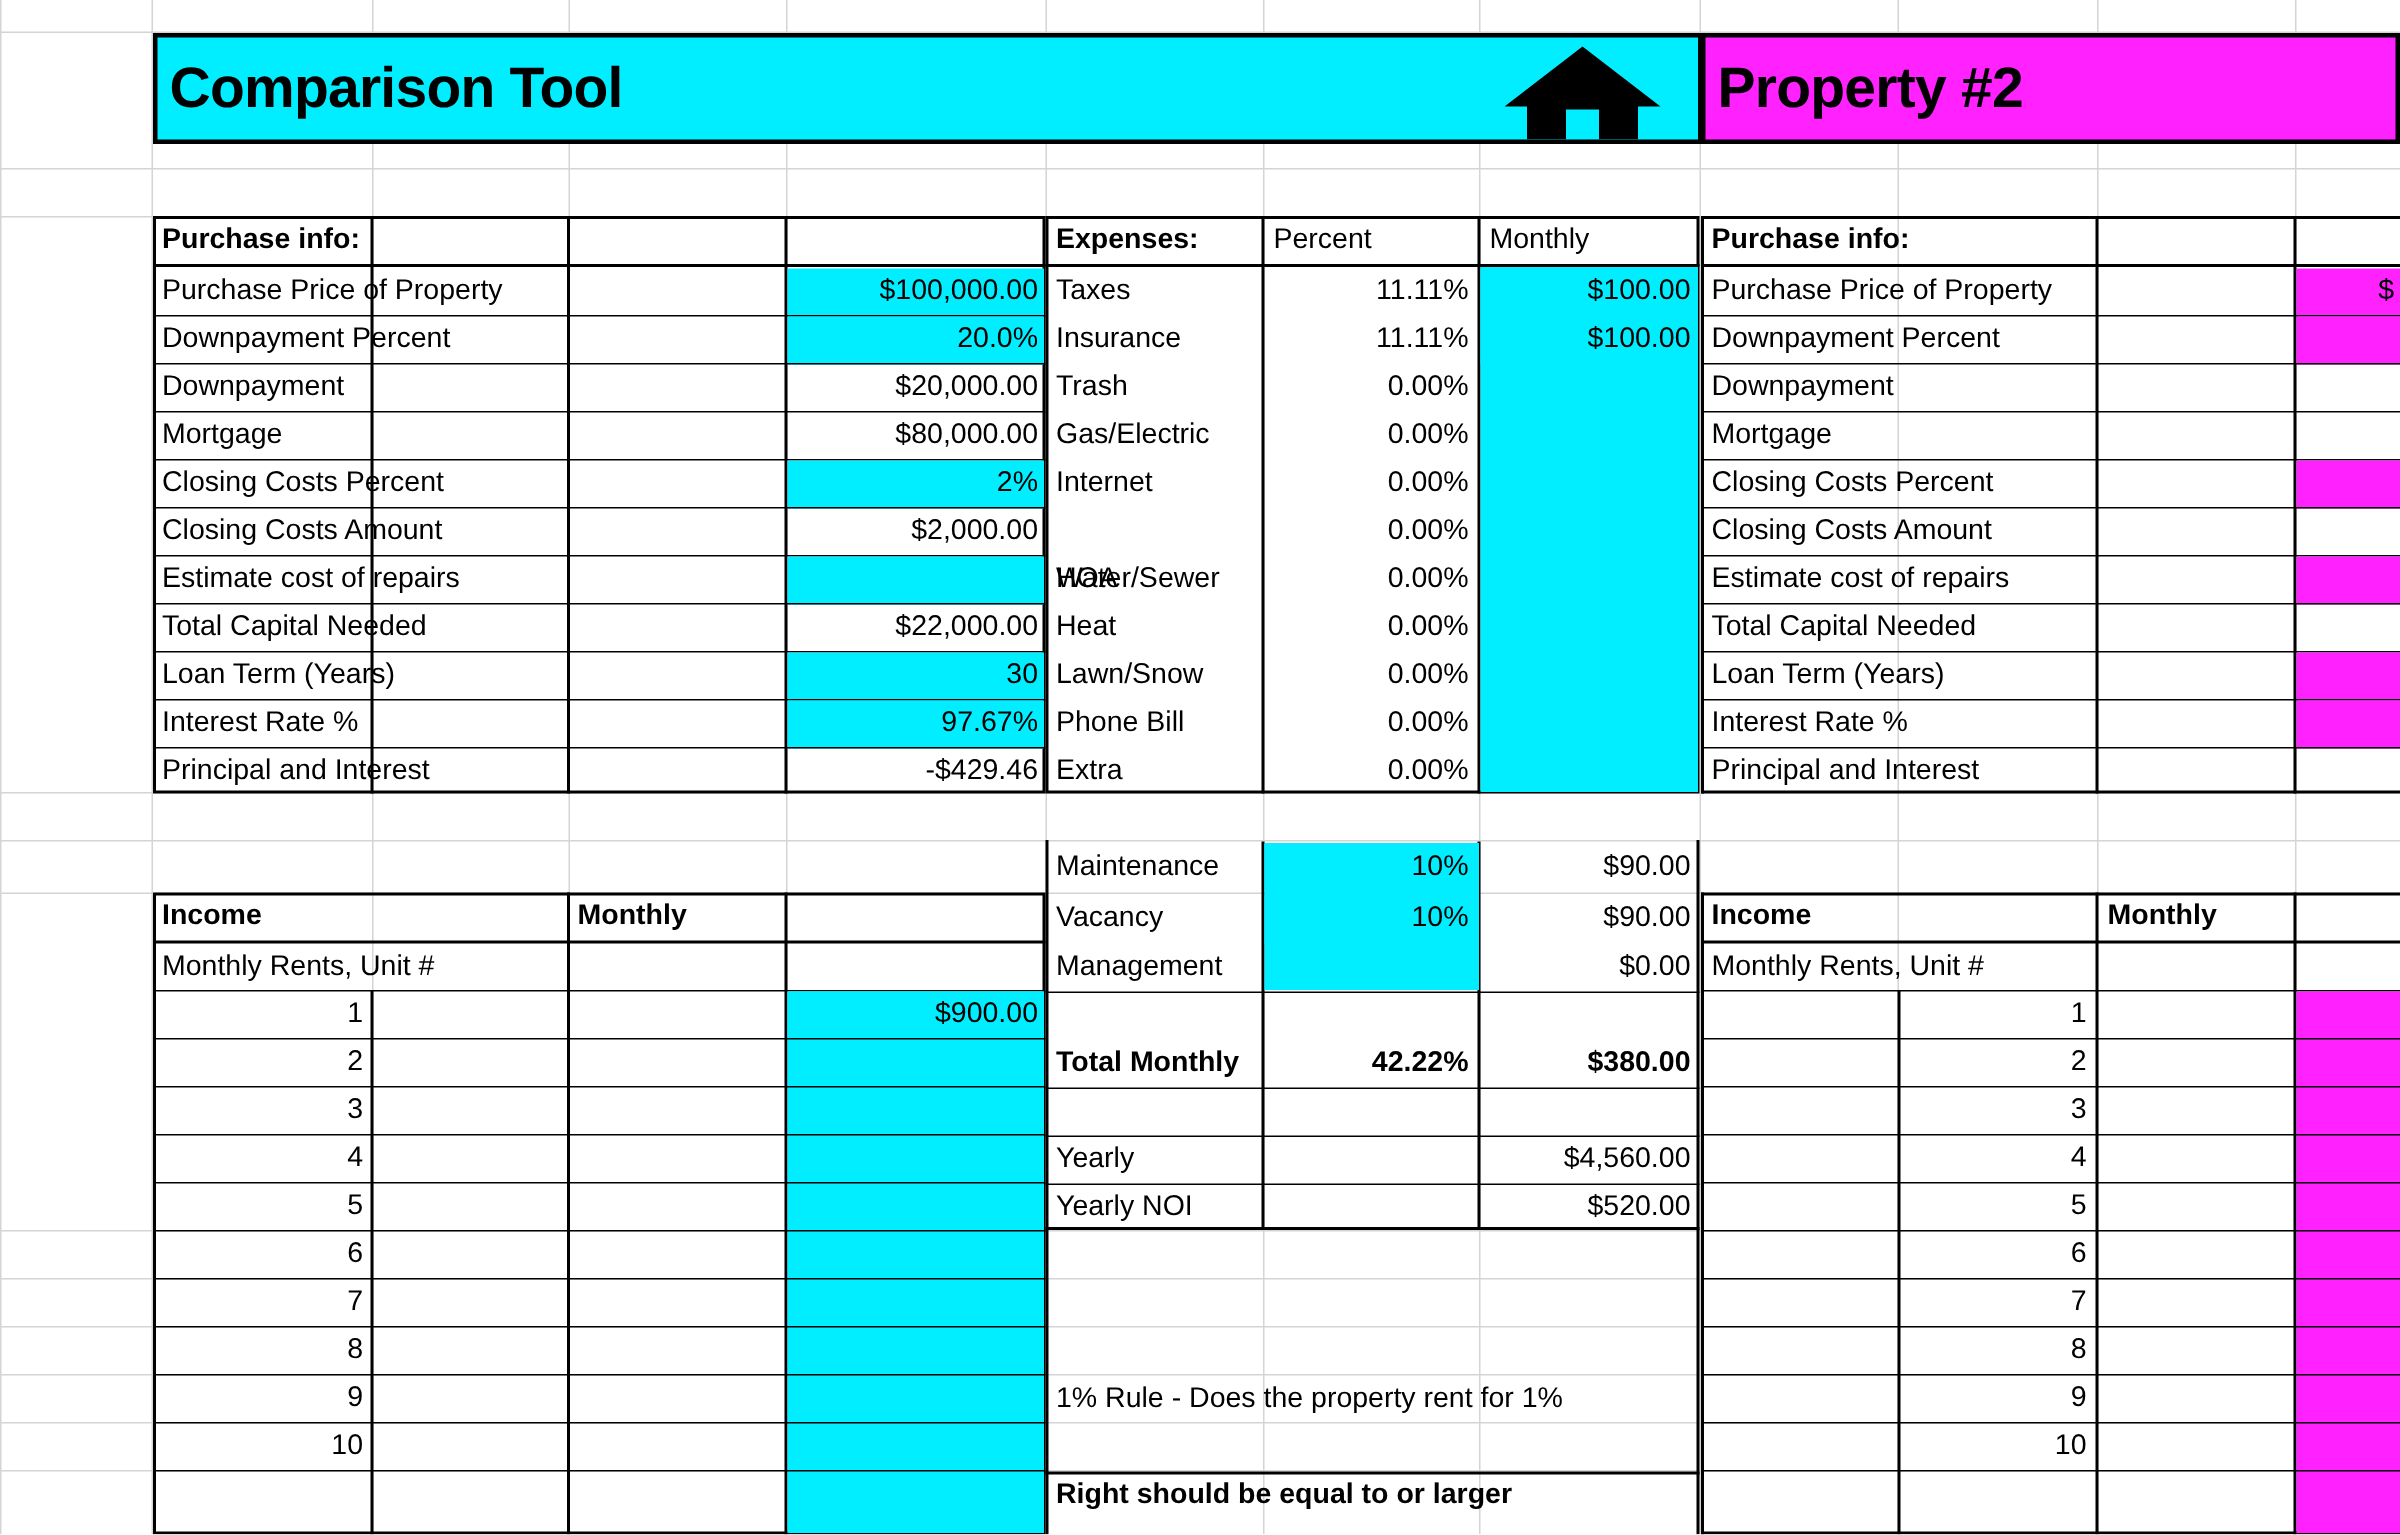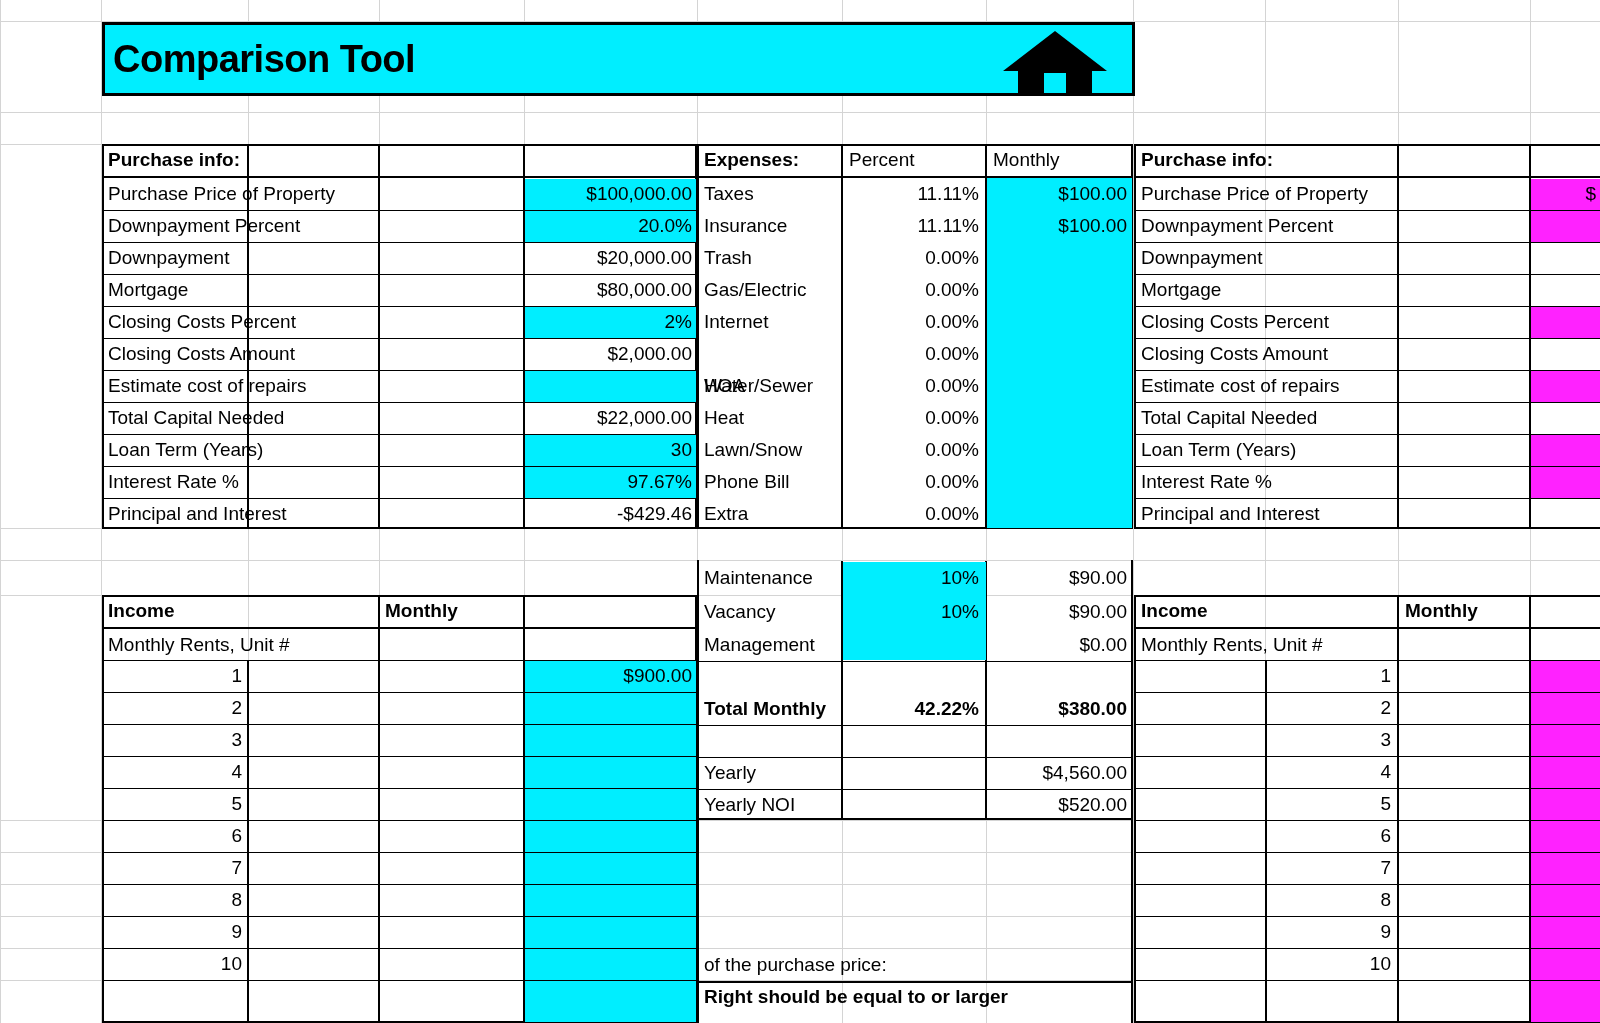--- a/index.html
+++ b/index.html
@@ -115,20 +115,23 @@
   <div class="gridline-h" style="top:980px;"></div>
 
   <div class="banner" id="banner-left">
     <span class="title">Comparison Tool</span>
     <span class="house-icon">
       <svg width="110" height="66" viewBox="0 0 110 66">
         <path d="M55 2 L107 42 L92 42 L92 64 L66 64 L66 44 L44 44 L44 64 L18 64 L18 42 L3 42 Z" fill="#000"></path>
       </svg>
     </span>
   </div>
+  <div class="banner" id="banner-right">
+    <span class="title">Property #2</span>
+  </div>
 
   <div class="block" style="left:102px; top:144px; width:595px; height:385px;"></div>
   <div class="vline" style="left:247px; top:144px; height:385px;"></div>
   <div class="vline" style="left:378px; top:144px; height:385px;"></div>
   <div class="vline" style="left:523px; top:144px; height:385px;"></div>
   <div class="hline hline2" style="left:102px; top:176px; width:595px;"></div>
 
   <div class="cell bold" style="left:104px; top:145px; width:142px;">Purchase info:</div>
 
   <div class="cell" style="left:104px; top:179px; width:272px;">Purchase Price of Property</div>
@@ -290,21 +293,21 @@
 
   <div class="cell" style="left:700px; top:758px; width:140px;">Yearly</div>
   <div class="cell r" style="left:987px; top:758px; width:144px;">$4,560.00</div>
   <div class="hline" style="left:697px; top:789px; width:436px;"></div>
 
   <div class="cell" style="left:700px; top:790px; width:140px;">Yearly NOI</div>
   <div class="cell r" style="left:987px; top:790px; width:144px;">$520.00</div>
 
   <div class="vline" style="left:697px; top:820px; height:203px;"></div>
   <div class="vline" style="left:1131px; top:820px; height:203px;"></div>
-  <div class="cell" style="left:700px; top:950px; width:430px;">of the purchase price:</div>
+  <div class="cell" style="left:700px; top:918px; width:430px;">1% Rule - Does the property rent for 1%</div>
   <div class="hline hline2" style="left:697px; top:981px; width:436px;"></div>
   <div class="cell bold" style="left:700px; top:982px; width:430px;">Right should be equal to or larger</div>
 
   <div class="block" style="left:1134px; top:144px; width:466px; height:385px; border-right:none;"></div>
   <div class="vline" style="left:1397px; top:144px; height:385px;"></div>
   <div class="vline" style="left:1529px; top:144px; height:385px;"></div>
   <div class="hline hline2" style="left:1134px; top:176px; width:466px;"></div>
 
   <div class="cell bold" style="left:1137px; top:145px; width:200px;">Purchase info:</div>
 

